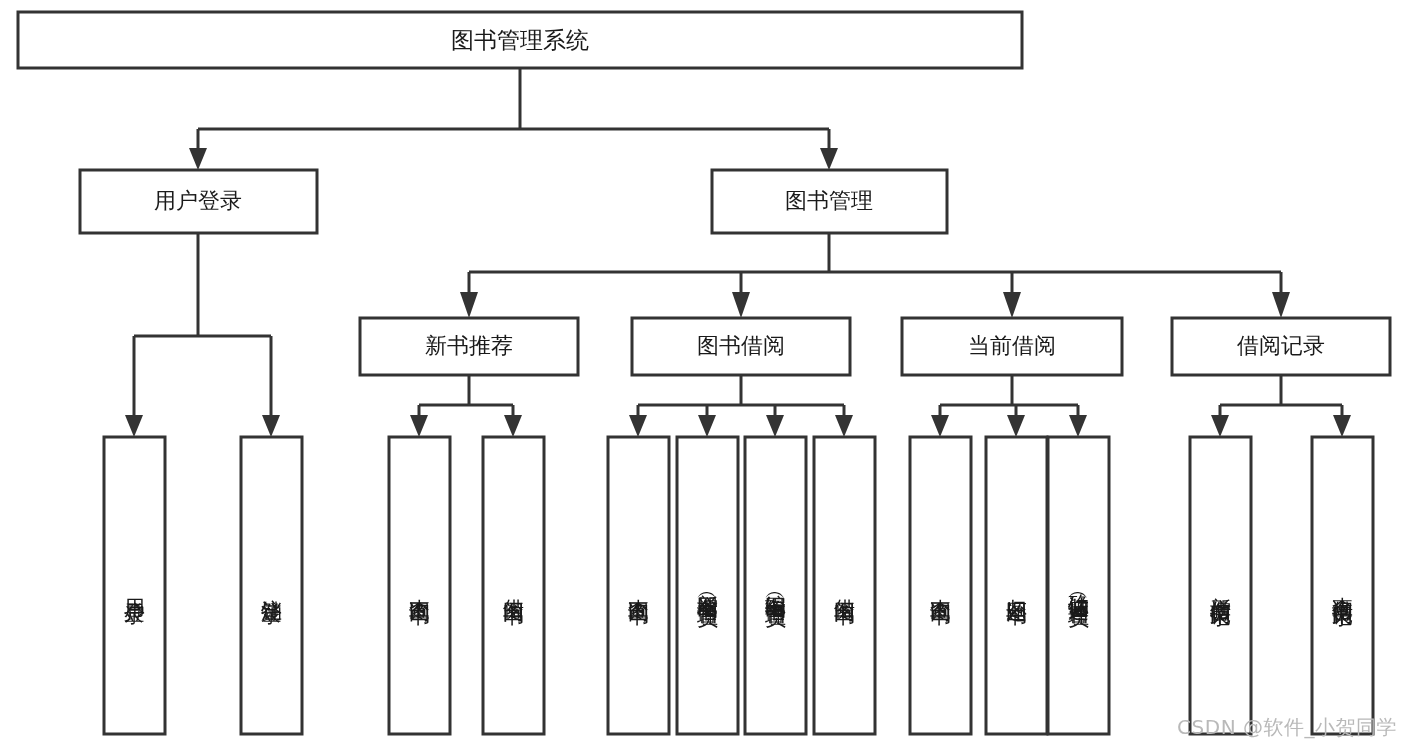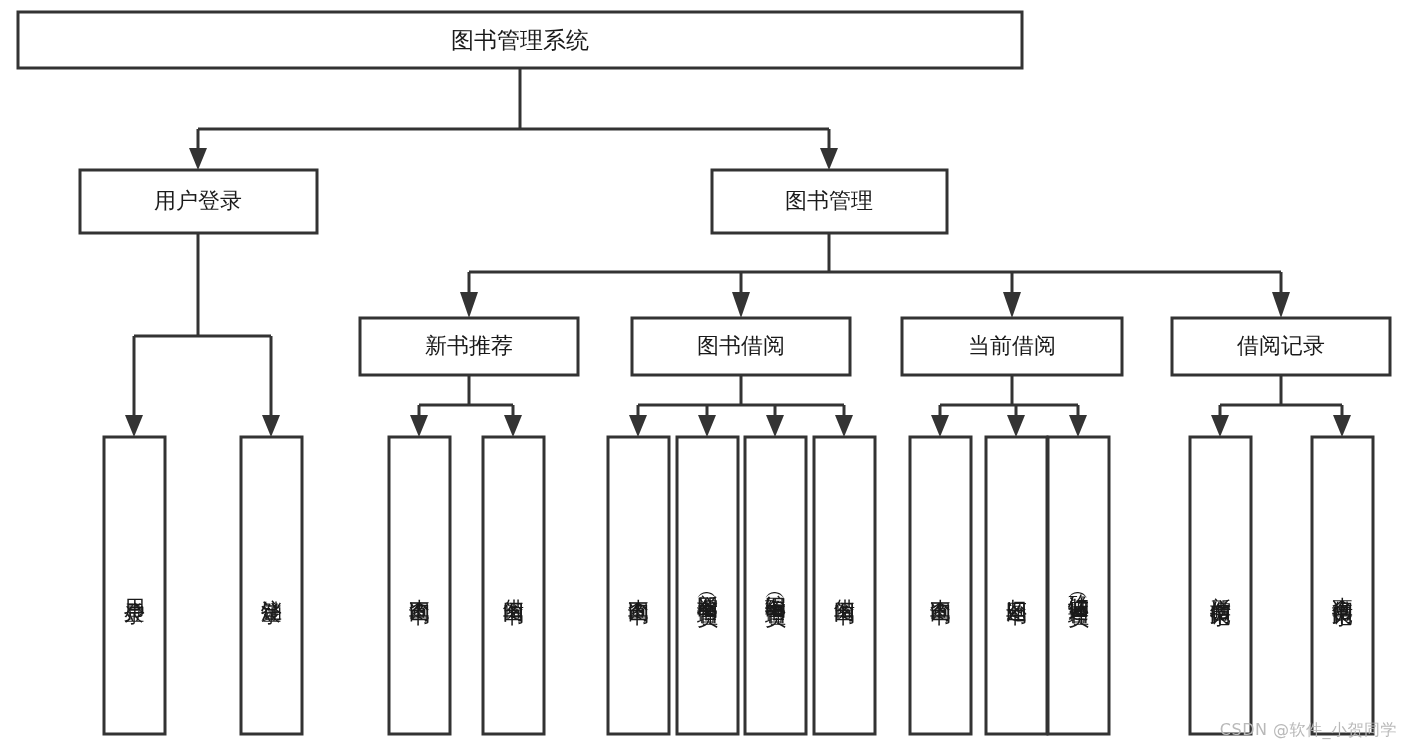--- a/index.html
+++ b/index.html
@@ -69,21 +69,21 @@
     letter-spacing: 2px;
     color: #1a1a1a;
     white-space: nowrap;
     pointer-events: none;
   }
   #watermark {
     position: absolute;
     right: 8px;
     bottom: 6px;
     font-family: "DejaVu Sans", "Liberation Sans", sans-serif;
-    font-size: 16px;
+    font-size: 20px;
     color: #b9b9b9;
     letter-spacing: 0.5px;
     user-select: none;
   }
 </style>
 </head>
 <body>
 
 <div id="diagram-root">
 

